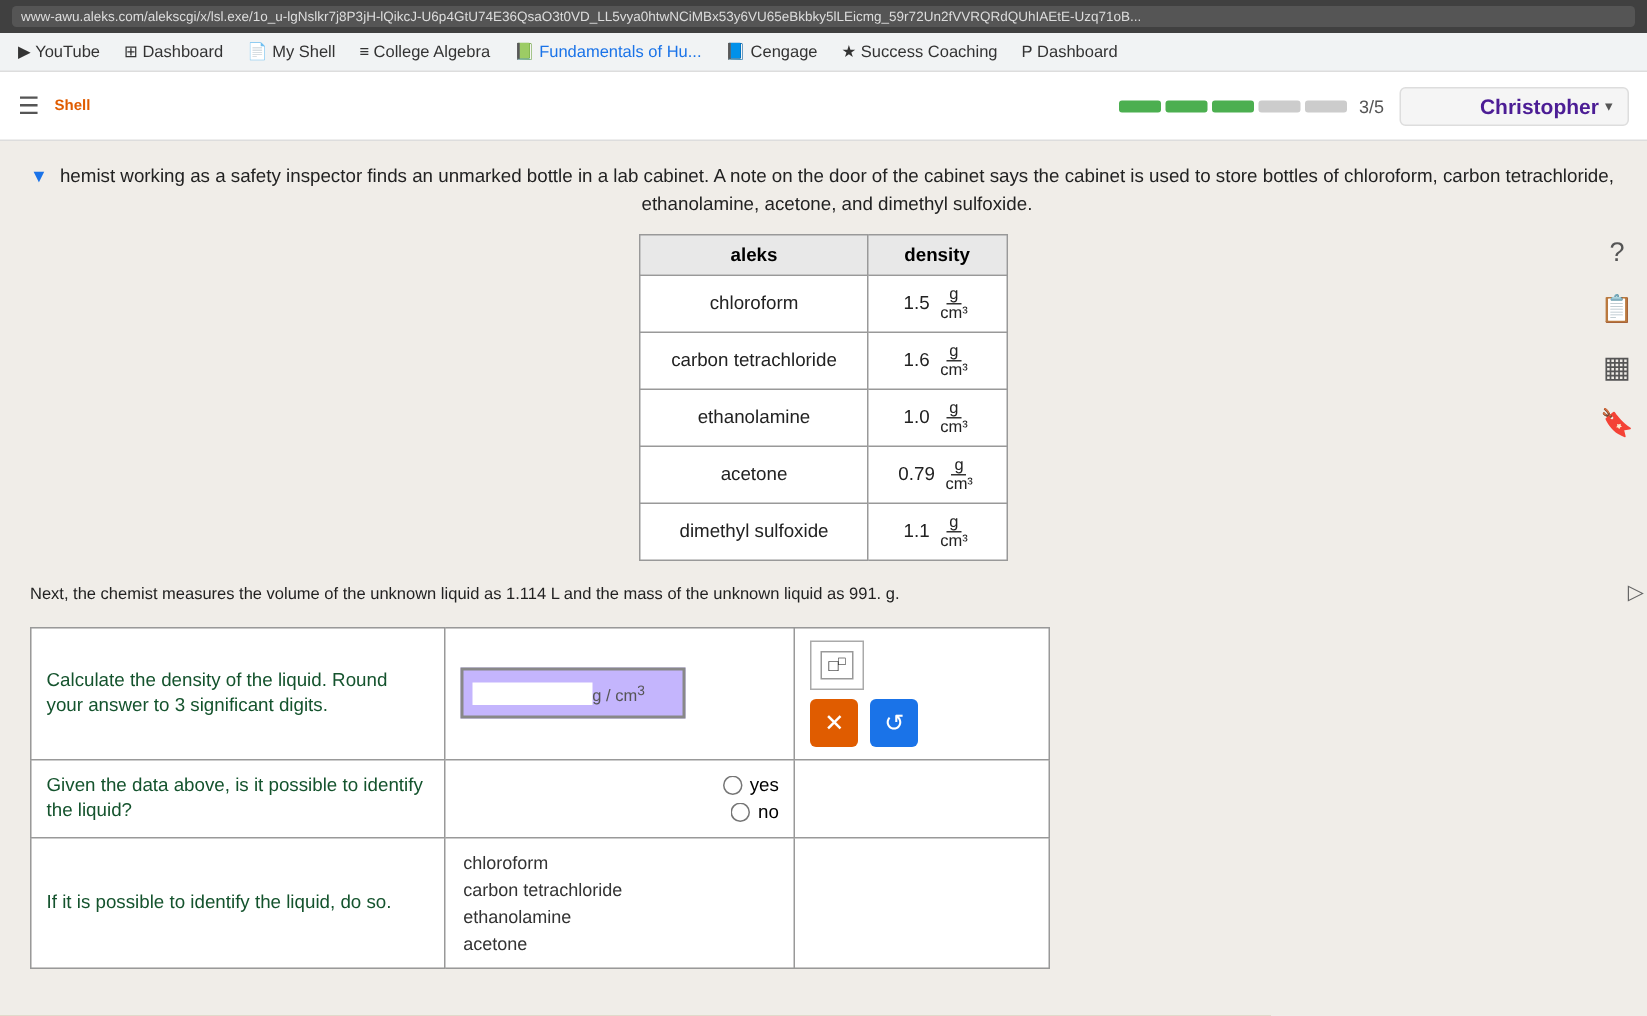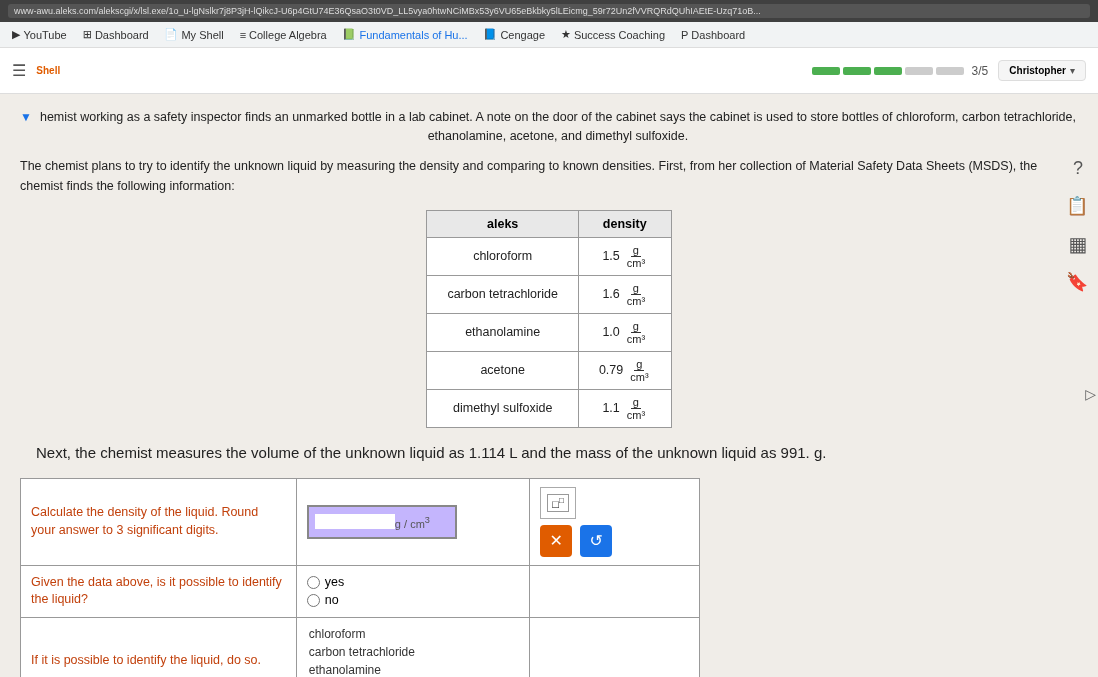--- a/index.html
+++ b/index.html
@@ -54,21 +54,21 @@
     .matter-section { flex: 1; }
     .matter-label { font-size: 10px; color: #e05c00; font-weight: bold; }
     .page-title { font-size: 15px; font-weight: bold; color: #333; }
     .progress-area { display: flex; align-items: center; gap: 8px; padding-left: 36px; }
     .progress-bar-container { display: flex; gap: 3px; align-items: center; }
     .progress-segment { height: 8px; width: 28px; border-radius: 2px; }
     .progress-seg-green { background: #4caf50; }
     .progress-seg-gray { background: #ccc; }
     .progress-text { font-size: 12px; color: #555; }
     .user-area { display: flex; align-items: center; gap: 4px; background: #f5f5f5; border: 1px solid #ddd; border-radius: 4px; padding: 4px 10px; cursor: pointer; }
-    .user-name { font-size: 10px; font-weight: bold; color: #000000; }
+    .user-name { font-size: 14px; font-weight: bold; color: #4c1d95; margin-left: 43px; }
     .chevron-icon { font-size: 10px; color: #555; }
     
     
     .main-content {
       background: #f0ede8;
       padding: 14px 20px;
       height: calc(677px - 22px - 26px - 46px);
       overflow-y: auto;
       position: relative;
     }
@@ -91,35 +91,35 @@
     .density-table { border-collapse: collapse; background: white; border: 1px solid #999; }
     .density-table th, .density-table td { border: 1px solid #999; padding: 6px 20px; text-align: center; font-size: 12.5px; }
     .density-table th { background: #e8e8e8; font-weight: bold; }
     .density-table td { color: #222; }
     .fraction { display: inline-flex; flex-direction: column; align-items: center; font-size: 11px; vertical-align: middle; margin-left: 2px; }
     .fraction .num { border-bottom: 1px solid #333; padding: 0 2px; }
     .fraction .den { padding: 0 2px; }
     .density-val { display: inline-flex; align-items: center; gap: 3px; }
     
     
-    .next-text { font-size: 15px; color: #222; margin-bottom: 14px; line-height: 1.5; margin-left: 16px; }
+    .next-text { font-size: 11px; color: #222; margin-bottom: 14px; line-height: 1.5; }
     .answer-table { border-collapse: collapse; width: 680px; }
     .answer-table td { border: 1px solid #999; padding: 8px 10px; vertical-align: middle; background: white; font-size: 12.5px; }
-    .answer-table td.question-col { width: 260px; color: #c2410c; line-height: 1.4; margin-left: 44px; }
+    .answer-table td.question-col { width: 260px; color: #14532d; line-height: 1.4; margin-left: 44px; }
     .answer-table td.input-col { width: 220px; }
     .answer-table td.action-col { width: 160px; vertical-align: middle; }
     
     
     .input-box-wrap { display: flex; align-items: center; border: 2px solid #888; background: #c4b5fd; width: 150px; height: 34px; padding: 0 6px; }
     .input-box { border: none; outline: none; font-size: 13px; width: 80px; }
     .unit-label { font-size: 11px; color: #555; }
     
     
     .radio-group { display: flex; flex-direction: column; gap: 4px; }
-    .radio-item { display: flex; align-items: center; gap: 5px; font-size: 12.5px; cursor: pointer; }
+    .radio-item { display: flex; align-items: center; gap: 5px; font-size: 12.5px; cursor: pointer; justify-content: flex-end; }
     
     
     .dropdown-options { display: flex; flex-direction: column; gap: 2px; }
     .dropdown-option { font-size: 12px; color: #333; padding: 1px 2px; cursor: pointer; }
     
     
     .action-buttons { display: flex; align-items: center; gap: 8px; }
     .btn-x { background: #e05c00; color: white; border: none; border-radius: 4px; width: 32px; height: 32px; font-size: 16px; cursor: pointer; display: flex; align-items: center; justify-content: center; }
     .btn-refresh { background: #1a73e8; color: white; border: none; border-radius: 4px; width: 32px; height: 32px; font-size: 16px; cursor: pointer; display: flex; align-items: center; justify-content: center; }
     
@@ -186,21 +186,20 @@
     <div class="side-tool" style="font-size:20px;">▦</div>
     <div class="side-tool">🔖</div>
   </div>
   <div class="side-arrow">▷</div>
 
   <div class="section-header">
     <span class="chevron-down">▼</span>
     <span class="section-text">hemist working as a safety inspector finds an unmarked bottle in a lab cabinet. A note on the door of the cabinet says the cabinet is used to store bottles of chloroform, carbon tetrachloride, ethanolamine, acetone, and dimethyl sulfoxide.</span>
   </div>
 
-  <div class="instructions">The chemist plans to try to identify the unknown liquid by measuring the density and comparing to known densities. First, from her collection of Material Safety Data Sheets (MSDS), the chemist finds the following information:</div>
 
   <div class="density-table-wrap">
     <table class="density-table">
       <thead>
         <tr>
           <th>aleks</th>
           <th>density</th>
         </tr>
       </thead>
       <tbody id="density-tbody">

